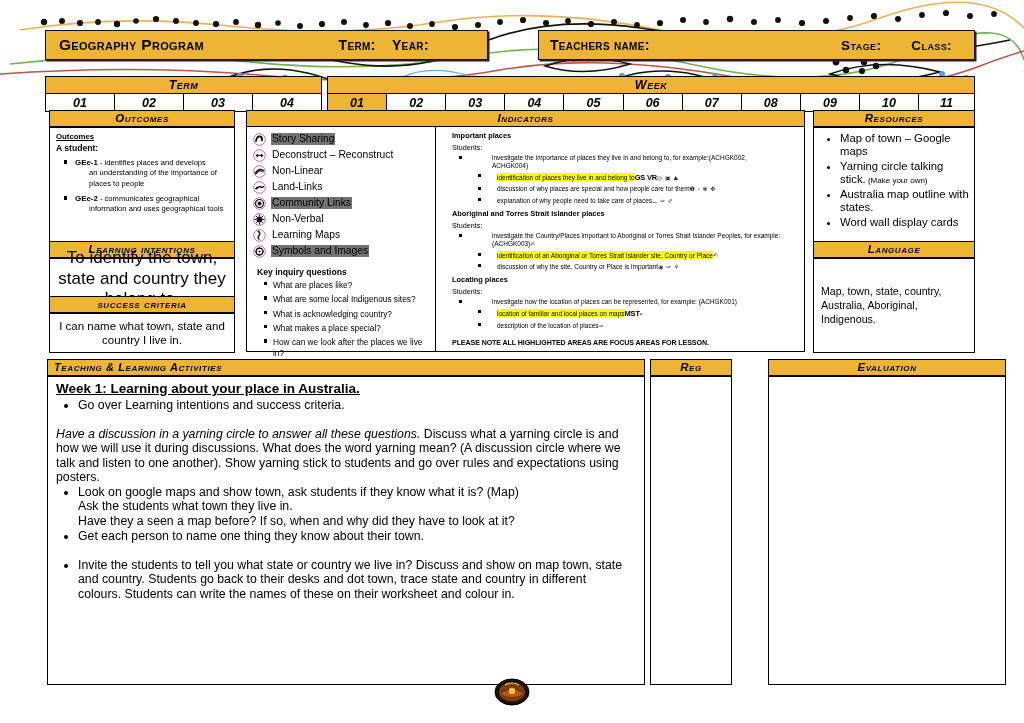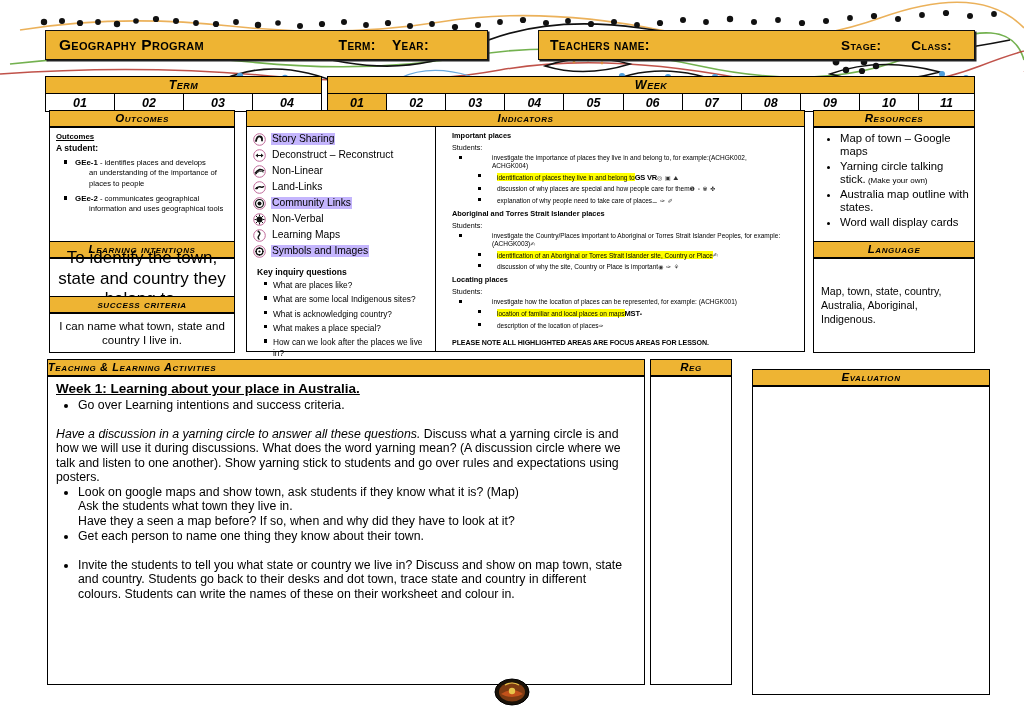--- a/index.html
+++ b/index.html
@@ -75,21 +75,21 @@
   #sc-panel .bar{font-variant:normal;text-transform:lowercase;
            font-variant:small-caps;}
 
   
   #ways-panel{position:absolute;left:246px;top:110px;width:190px;height:240px;}
   #ways-body{padding:5px 4px 0 5px;}
   .way{display:flex;align-items:center;margin-bottom:1.5px;height:14.5px;}
   .way .glyph{width:15px;height:13px;flex:0 0 15px;margin-right:4px;
               display:flex;align-items:center;justify-content:center;}
   .way .lbl{font-size:10.3px;line-height:1;padding:1px 1px;}
-  .way.hl .lbl{background:#c4b5fd;}
+  .way.hl .lbl{background:#737373;}
   #kiq{padding:7px 4px 17px 5px;}
   #kiq .kh{font-weight:bold;font-size:8.6px;margin-bottom:3px;}
   #kiq ul{margin:0;padding-left:16px;list-style:none;}
   #kiq li{position:relative;font-size:8.3px;line-height:1.25;margin-bottom:4px;}
   #kiq li:before{content:"";position:absolute;left:-9px;top:2px;
                  width:3.2px;height:3.2px;background:#000;}
 
   
   #ind-panel{position:absolute;left:246px;top:110px;width:559px;height:240px;}
   #ind-inner{position:absolute;left:190px;top:15px;right:0;bottom:0;
@@ -122,25 +122,25 @@
   
   #tla-panel{position:absolute;left:47px;top:359px;width:598px;height:325px;}
   #tla-body{height:309px;padding:4px 18px 0 8px;overflow:hidden;}
   #tla-body .wk{font-weight:bold;font-size:13.5px;text-decoration:underline;
                 margin-bottom:2px;}
   #tla-body ul{margin:0;padding-left:22px;list-style:disc;}
   #tla-body li{font-size:12.3px;line-height:1.18;margin-bottom:1px;}
   #tla-body p{margin:0;font-size:12.3px;line-height:1.18;}
   #tla-body .gap{height:13px;}
   #tla-body .it{font-style:italic;}
-  .tla-head{font-size:11px;text-align:left;}
+  .tla-head{font-size:11px;text-align:left;padding-left:6px;}
 
   #reg-panel{position:absolute;left:650px;top:359px;width:82px;height:325px;}
   #reg-body{height:309px;}
-  #eval-panel{position:absolute;left:752px;top:359px;width:238px;height:325px;margin-top:10px;}
+  #eval-panel{position:absolute;left:768px;top:359px;width:238px;height:325px;}
   #eval-body{height:309px;}
 
   
   #bottom-logo{position:absolute;left:492px;top:676px;width:40px;height:32px;}
 </style>
 </head>
 <body>
 
 <div id="art-band">
   <svg width="1024" height="88" viewBox="0 0 1024 88">

